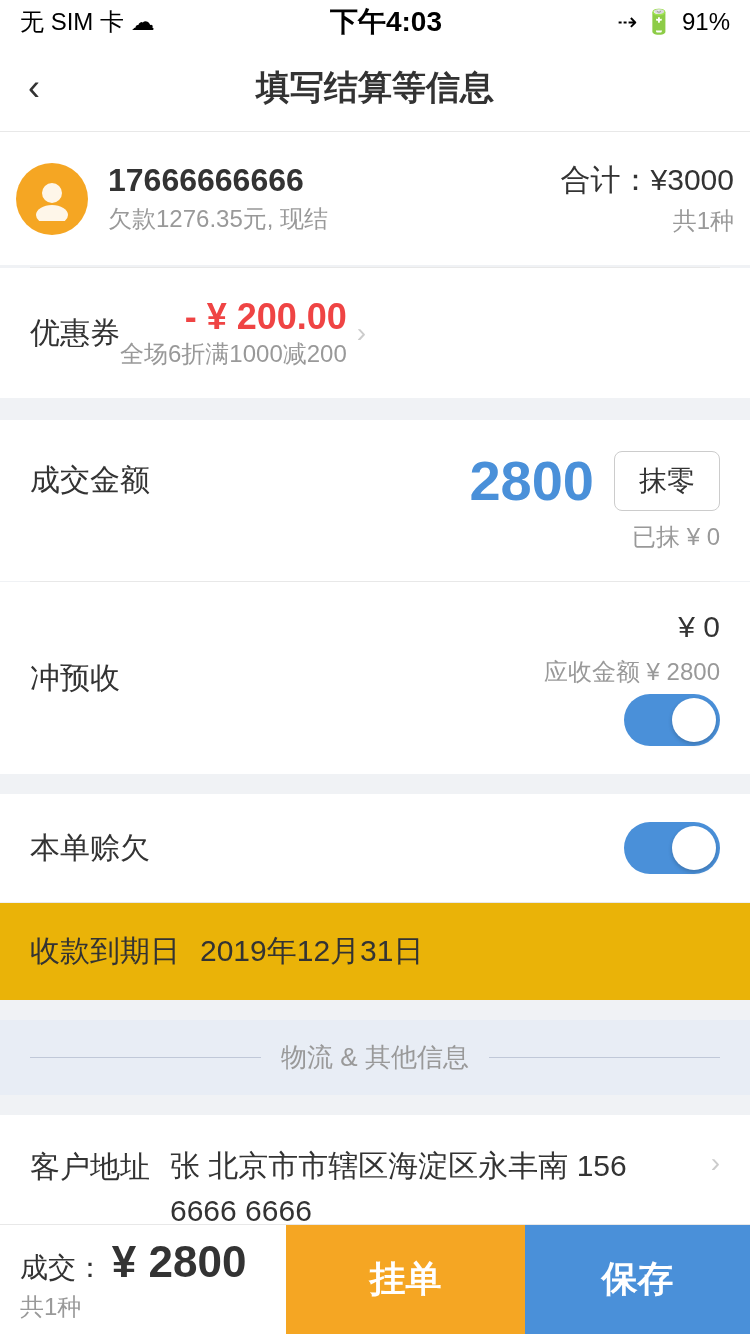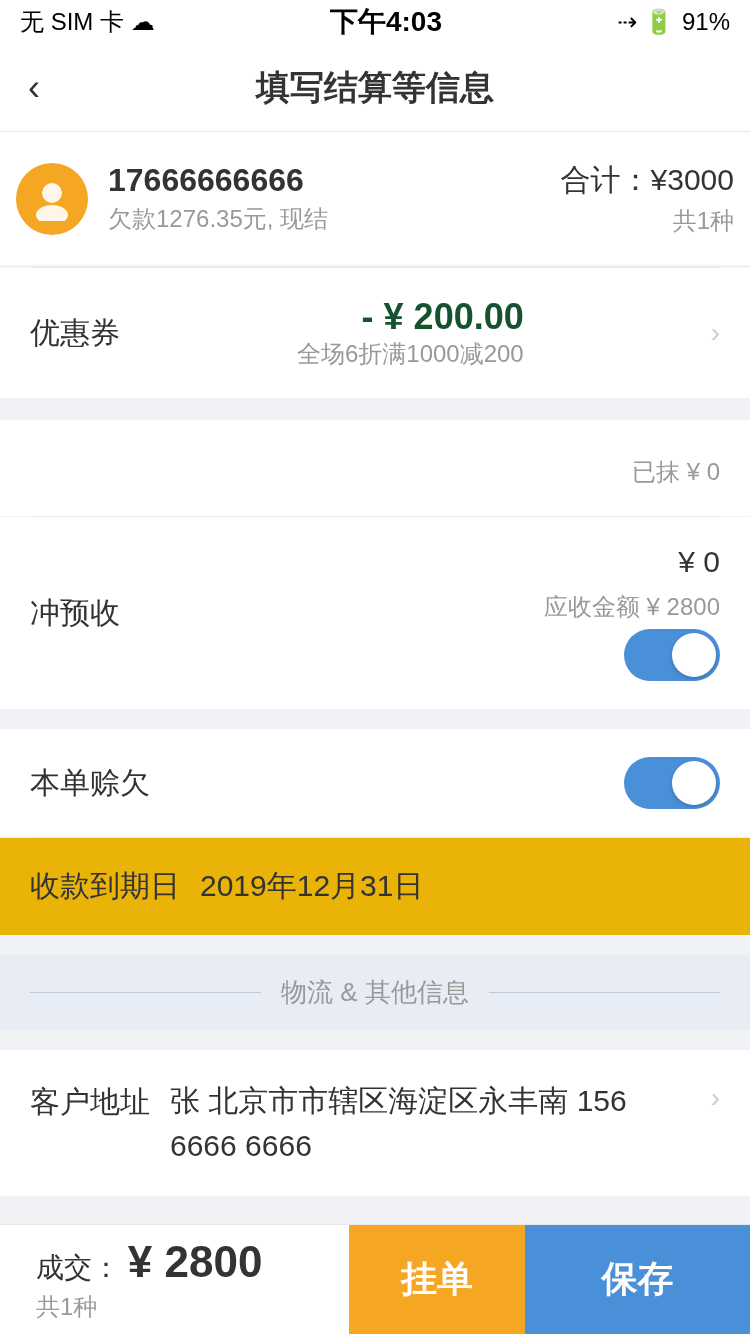--- a/index.html
+++ b/index.html
@@ -101,31 +101,30 @@
       height: 1px;
       margin: 0 30px;
     }
 
     
     .coupon-row {
       background: #fff;
       padding: 28px 30px;
       display: flex;
       align-items: center;
-      justify-content: space-between;
       margin-bottom: 2px;
     }
     .coupon-label {
       font-size: 30px;
       color: #333;
     }
     .coupon-discount {
       font-size: 36px;
       font-weight: 600;
-      color: #14532d;
+      color: #ef4444;
       text-align: right;
     }
     .coupon-sub {
       font-size: 24px;
       color: #999;
       text-align: right;
     }
     .chevron-right {
       font-size: 28px;
       color: #ccc;
@@ -289,39 +288,39 @@
       left: 0;
       width: 750px;
       height: 110px;
       background: #fff;
       display: flex;
       align-items: center;
       border-top: 1px solid #e8e8e8;
     }
     .bottom-summary {
       flex: 1;
-      padding: 0 36px;
+      padding: 0 20px;
     }
     .bottom-deal {
       font-size: 28px;
       color: #333;
     }
     .bottom-amount {
       font-size: 44px;
       font-weight: 700;
       color: #333;
       display: inline;
     }
     .bottom-count {
       font-size: 24px;
       color: #999;
       margin-top: 4px;
     }
     .bottom-btn-hold {
-      width: 176px;
+      width: 239px;
       height: 110px;
       background: #f5a623;
       display: flex;
       align-items: center;
       justify-content: center;
       font-size: 36px;
       font-weight: 600;
       color: #fff;
       cursor: pointer;
     }
@@ -387,20 +386,27 @@
   <div class="coupon-info-right">
     <div class="coupon-discount">- ¥ 200.00</div>
     <div class="coupon-sub">全场6折满1000减200</div>
   </div>
   <span class="chevron-right">›</span>
 </div>
 
 <div class="divider-gray"></div>
 
 <div class="amount-section">
+  <div class="amount-row">
+    <span class="amount-label">成交金额</span>
+    <div class="amount-right">
+      <span class="amount-value">2800</span>
+      <button class="round-btn">抹零</button>
+    </div>
+  </div>
   <div class="amount-sub">已抹  ¥ 0</div>
 </div>
 
 <div class="divider-thin"></div>
 
 <div class="toggle-row" style="background:#fff;">
   <div class="toggle-left">
     <div class="toggle-label">冲预收</div>
   </div>
   <div class="toggle-right">

